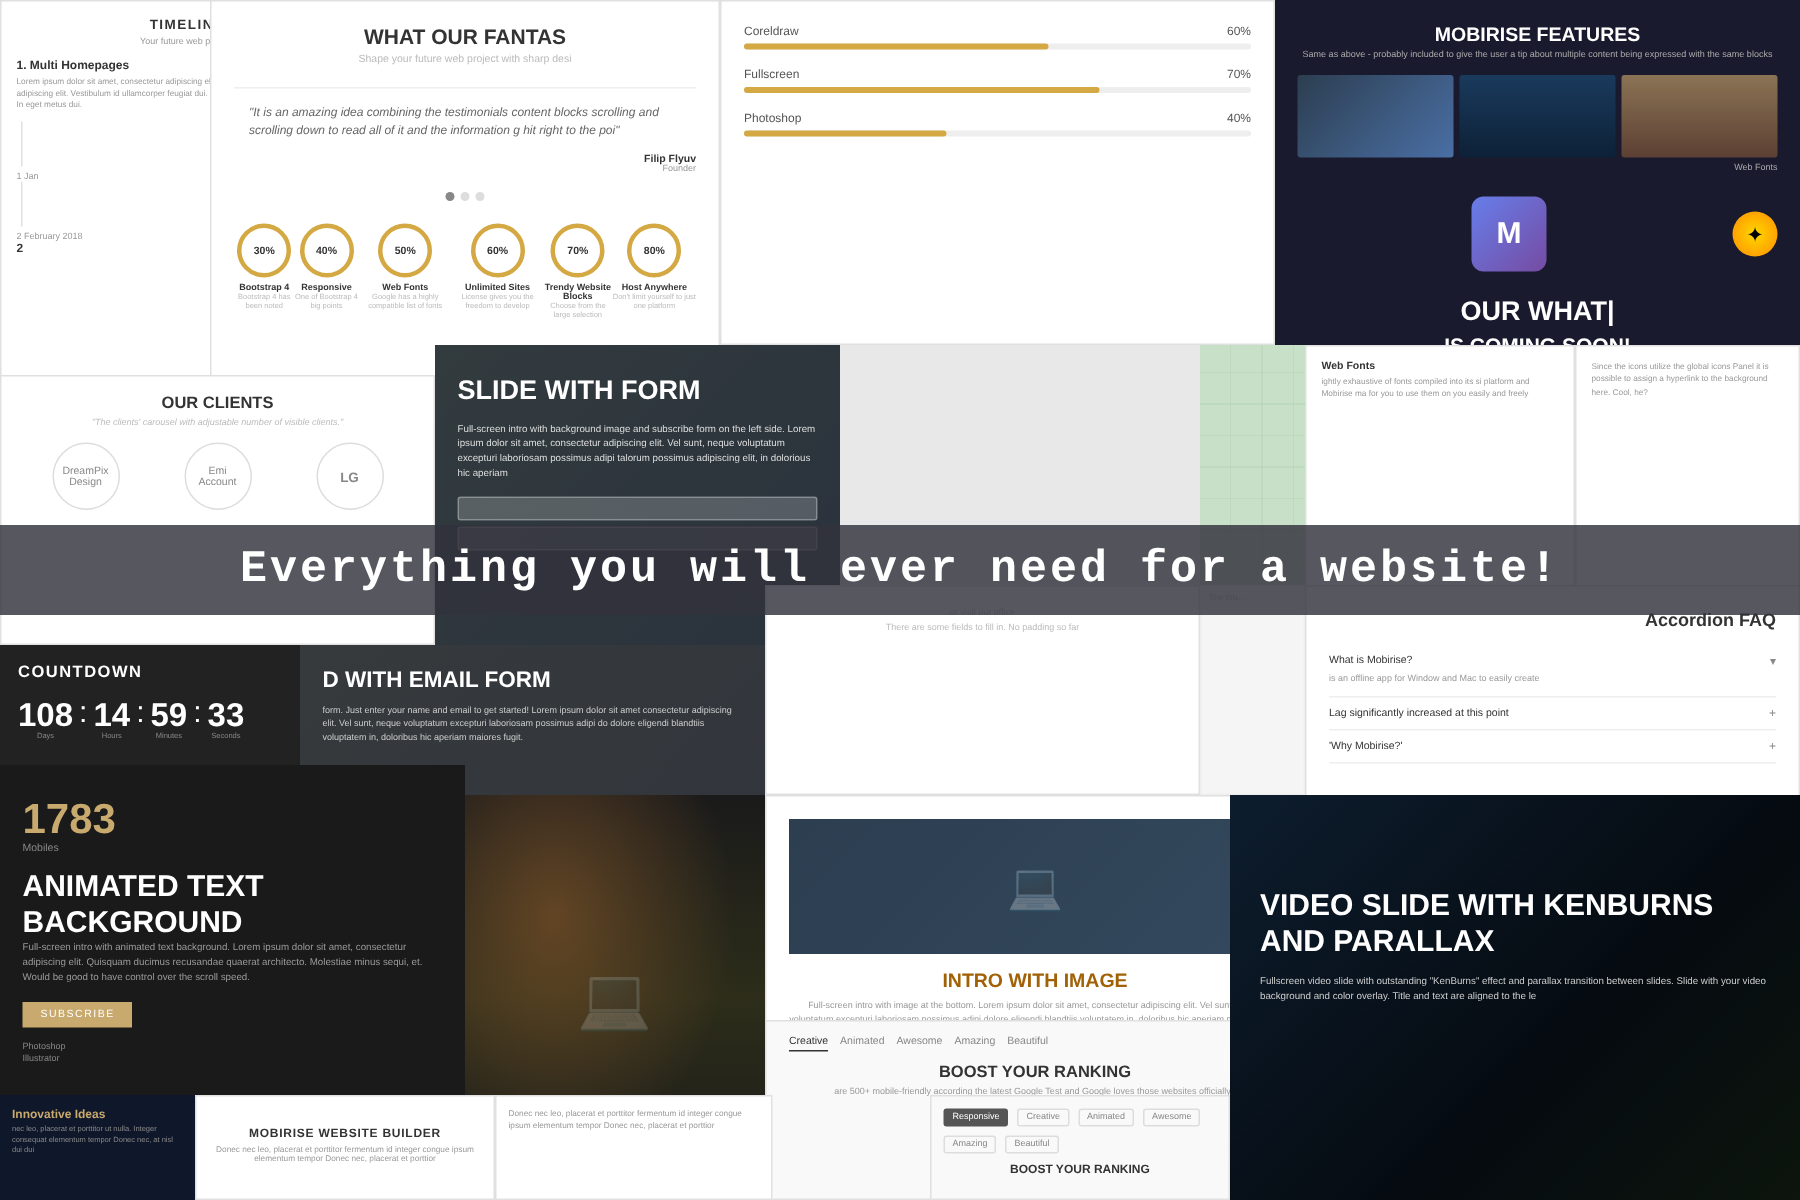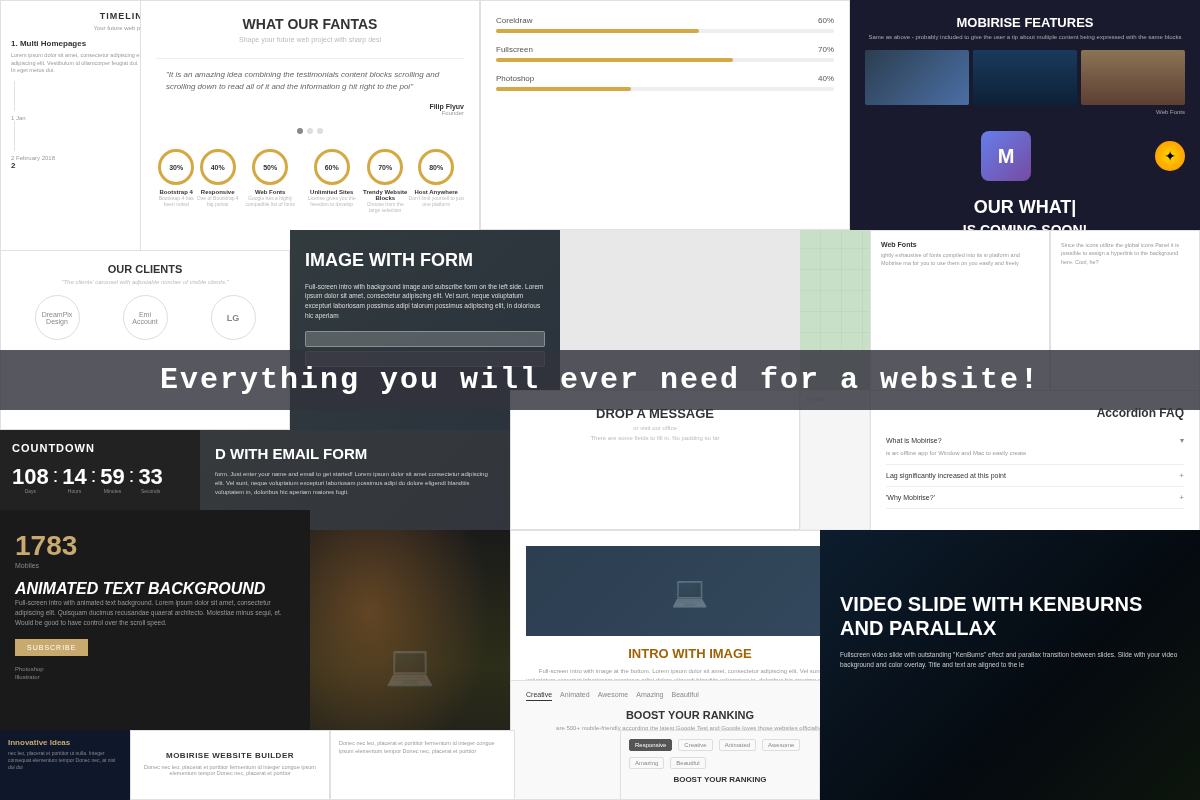--- a/index.html
+++ b/index.html
@@ -452,26 +452,25 @@
       font-size: 28px;
       font-weight: bold;
       color: #c8a96e;
     }
     .p11-number-label {
       font-size: 7px;
       color: #888;
       margin-bottom: 10px;
     }
     .p11-title {
-      font-size: 16px;
+      font-size: 20px;
       font-weight: bold;
       color: #fff;
       line-height: 1.2;
       margin-bottom: 0;
-      font-style: italic;
     }
     .p11-text {
       font-size: 6.5px;
       color: #999;
       line-height: 1.5;
     }
     .p11-btn {
       margin-top: 12px;
       background: #c8a96e;
       color: #fff;
@@ -1023,21 +1022,21 @@
       <div class="clients-logos">
         <div class="client-logo" style="font-size:7px;">DreamPix<br>Design</div>
         <div class="client-logo" style="font-size:7px;">Emi<br>Account</div>
         <div class="client-logo" style="font-size:9px;font-weight:bold;">LG</div>
       </div>
     </div>
   </div>
 
   <div class="panel p6">
     <div class="p6-inner">
-      <div class="p6-title">IMAGE WITH FORM</div>
+      <div class="p6-title">SLIDE WITH FORM</div>
       <div class="p6-text">Full-screen intro with background image and subscribe form on the left side. Lorem ipsum dolor sit amet, consectetur adipiscing elit. Vel sunt, neque voluptatum excepturi laboriosam possimus adipi talorum possimus adipiscing elit, in dolorious hic aperiam</div>
       <div class="p6-form">
         <div class="p6-input"></div>
         <div class="p6-input"></div>
       </div>
     </div>
   </div>
 
   <div class="panel p17">
     <div class="p17-inner">
@@ -1089,21 +1088,20 @@
 
   <div class="panel p9">
     <div class="p9-inner">
       <div class="p9-title">D WITH EMAIL FORM</div>
       <div class="p9-text">form. Just enter your name and email to get started! Lorem ipsum dolor sit amet consectetur adipiscing elit. Vel sunt, neque voluptatum excepturi laboriosam possimus adipi do dolore eligendi blandtiis voluptatem in, doloribus hic aperiam maiores fugit.</div>
     </div>
   </div>
 
   <div class="panel p10">
     <div class="p10-inner">
-      <div class="p10-title">DROP A MESSAGE</div>
       <div class="p10-sub">or visit our office</div>
       <div class="p10-sub" style="margin-top:4px;">There are some fields to fill in. No padding so far</div>
     </div>
   </div>
 
   <div class="panel p25">
     <div class="p25-inner">The this...</div>
   </div>
 
   <div class="panel p26">

